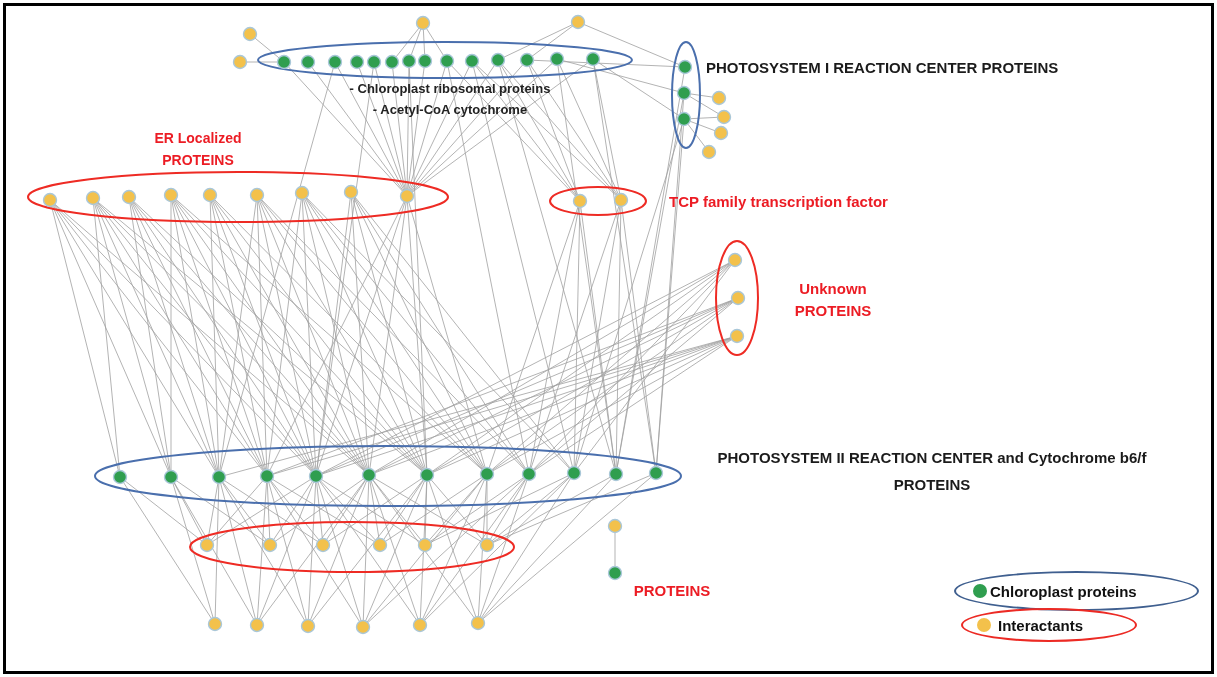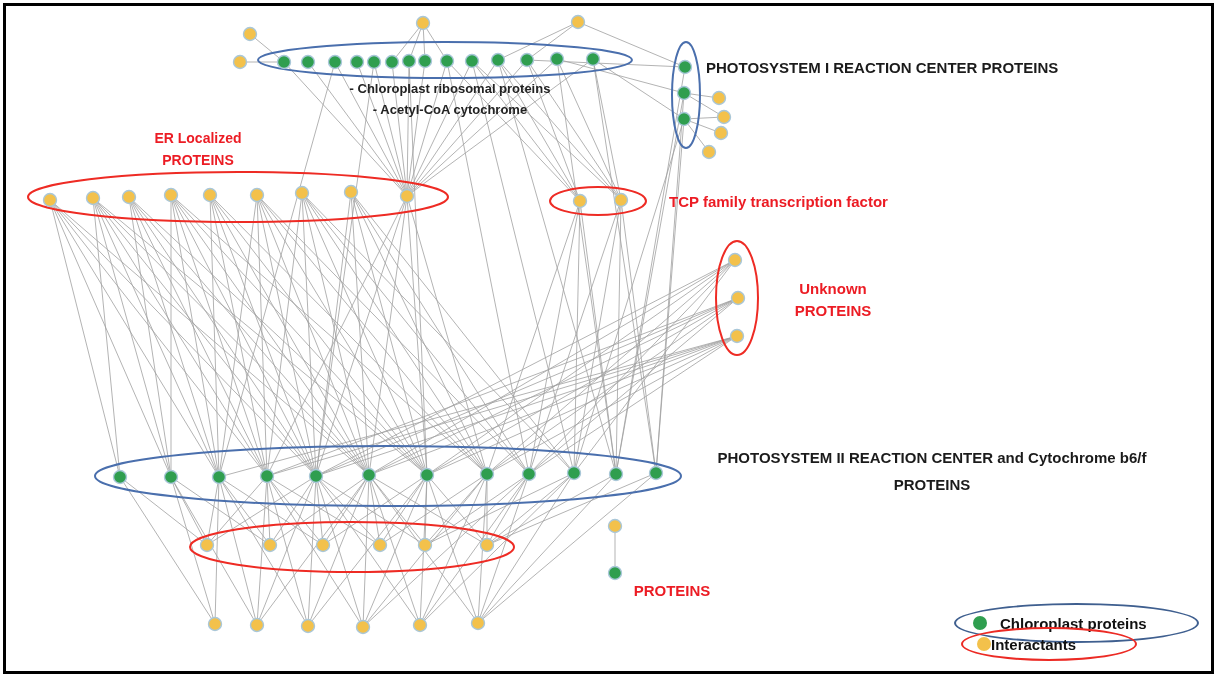--- a/index.html
+++ b/index.html
@@ -10,22 +10,22 @@
   .black{color:#1b1b1b;}
   .red{color:#ec1c24;}
   .psi-title{left:706px;top:59px;font-size:15px;}
   .top-list{left:427px;top:79px;transform:translateX(-50%);text-align:center;font-size:13px;line-height:20.5px;color:#222;margin-left:23px;}
   .er-label{left:198px;top:127px;transform:translateX(-50%);text-align:center;font-size:14px;line-height:22px;}
   .tcp-label{left:669px;top:193px;font-size:15px;}
   .unknown-label{left:801px;top:278px;transform:translateX(-50%);text-align:center;font-size:15px;line-height:22px;margin-left:32px;}
   .psii-label{left:888px;top:444px;transform:translateX(-50%);text-align:center;font-size:15px;line-height:27px;margin-left:44px;}
   .atpase-label{left:672px;top:536px;transform:translateX(-50%);text-align:center;font-size:15px;line-height:22px;white-space:pre;}
   .legend-ellipse{position:absolute;border-radius:50%;display:flex;align-items:center;z-index:6;background:transparent;}
-  .legend-blue{left:954px;top:603px;width:224px;height:36px;border:2px solid #3f5f8f;padding-left:17px;gap:13px;}
-  .legend-red{left:961px;top:627px;width:158px;height:30px;border:2px solid #ec2a24;padding-left:14px;}
+  .legend-blue{left:954px;top:571px;width:224px;height:36px;border:2px solid #3f5f8f;padding-left:17px;gap:3px;}
+  .legend-red{left:961px;top:608px;width:158px;height:30px;border:2px solid #ec2a24;padding-left:14px;gap:7px;}
   .legend-dot{width:14px;height:14px;border-radius:50%;flex:0 0 auto;}
   .legend-text{font-weight:bold;font-size:15px;color:#111;}
 </style>
 </head>
 <body>
 
 <div class="stage">
   <div class="frame"></div>
 
   <svg class="net" id="net" viewBox="0 0 1217 677">

